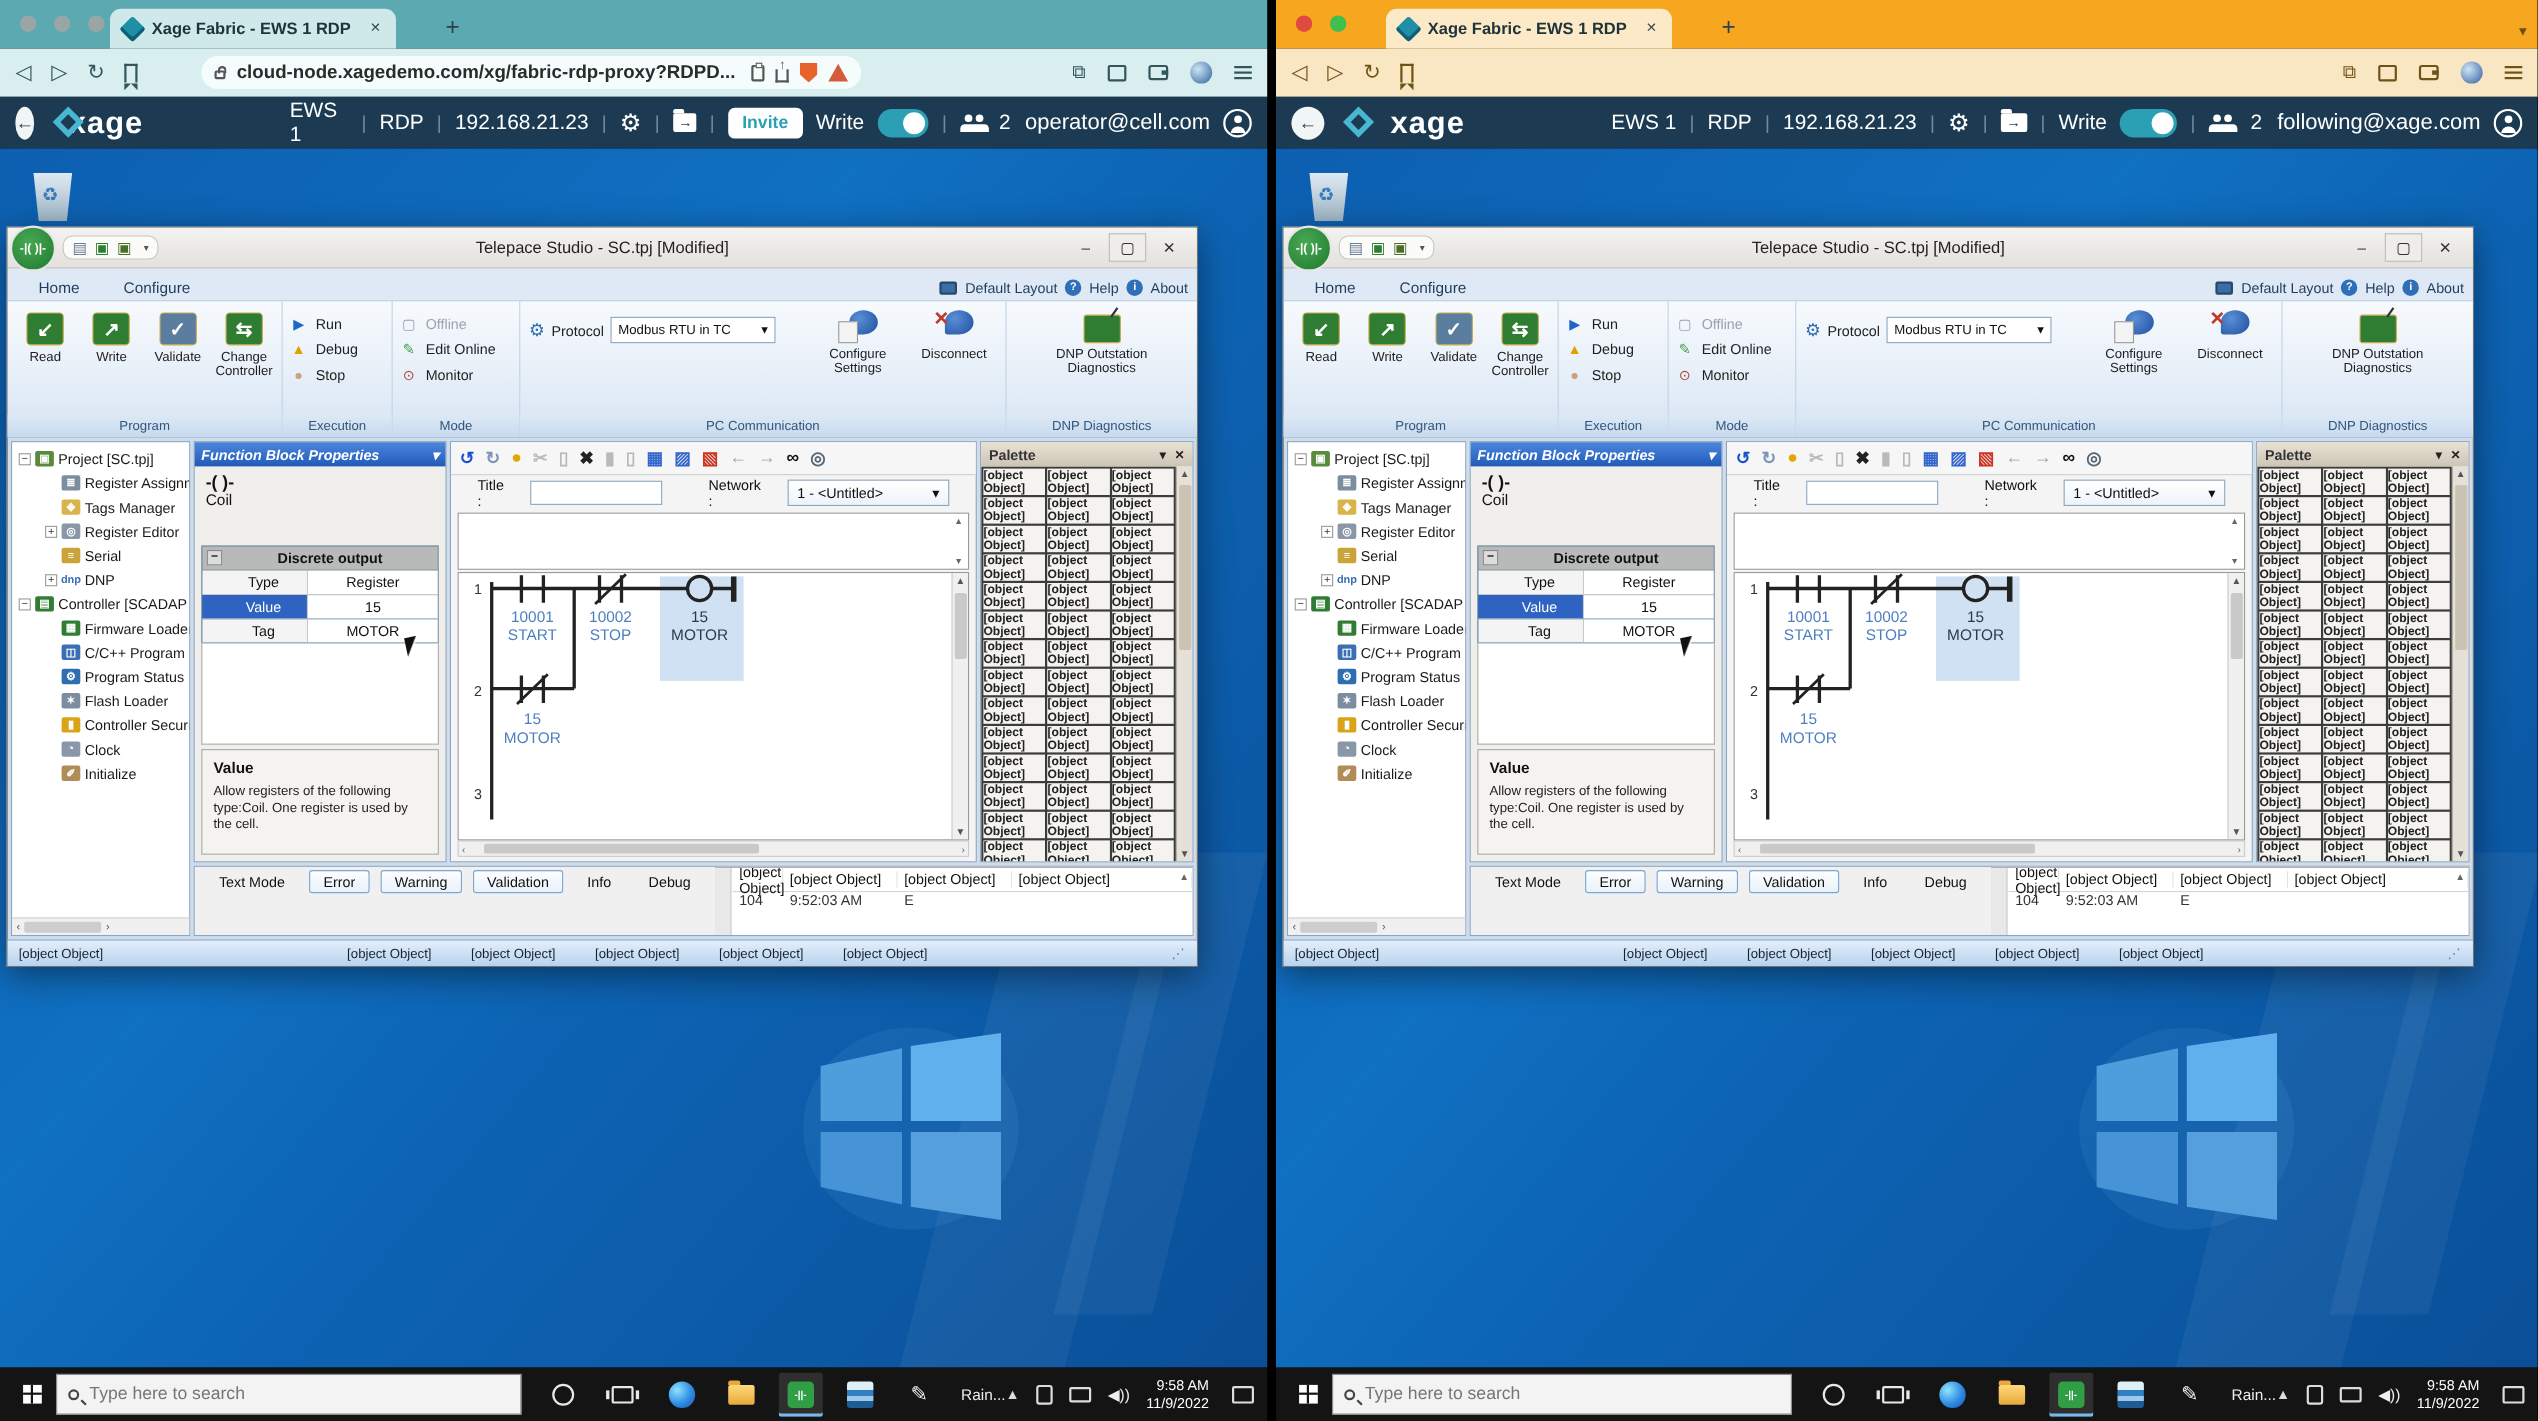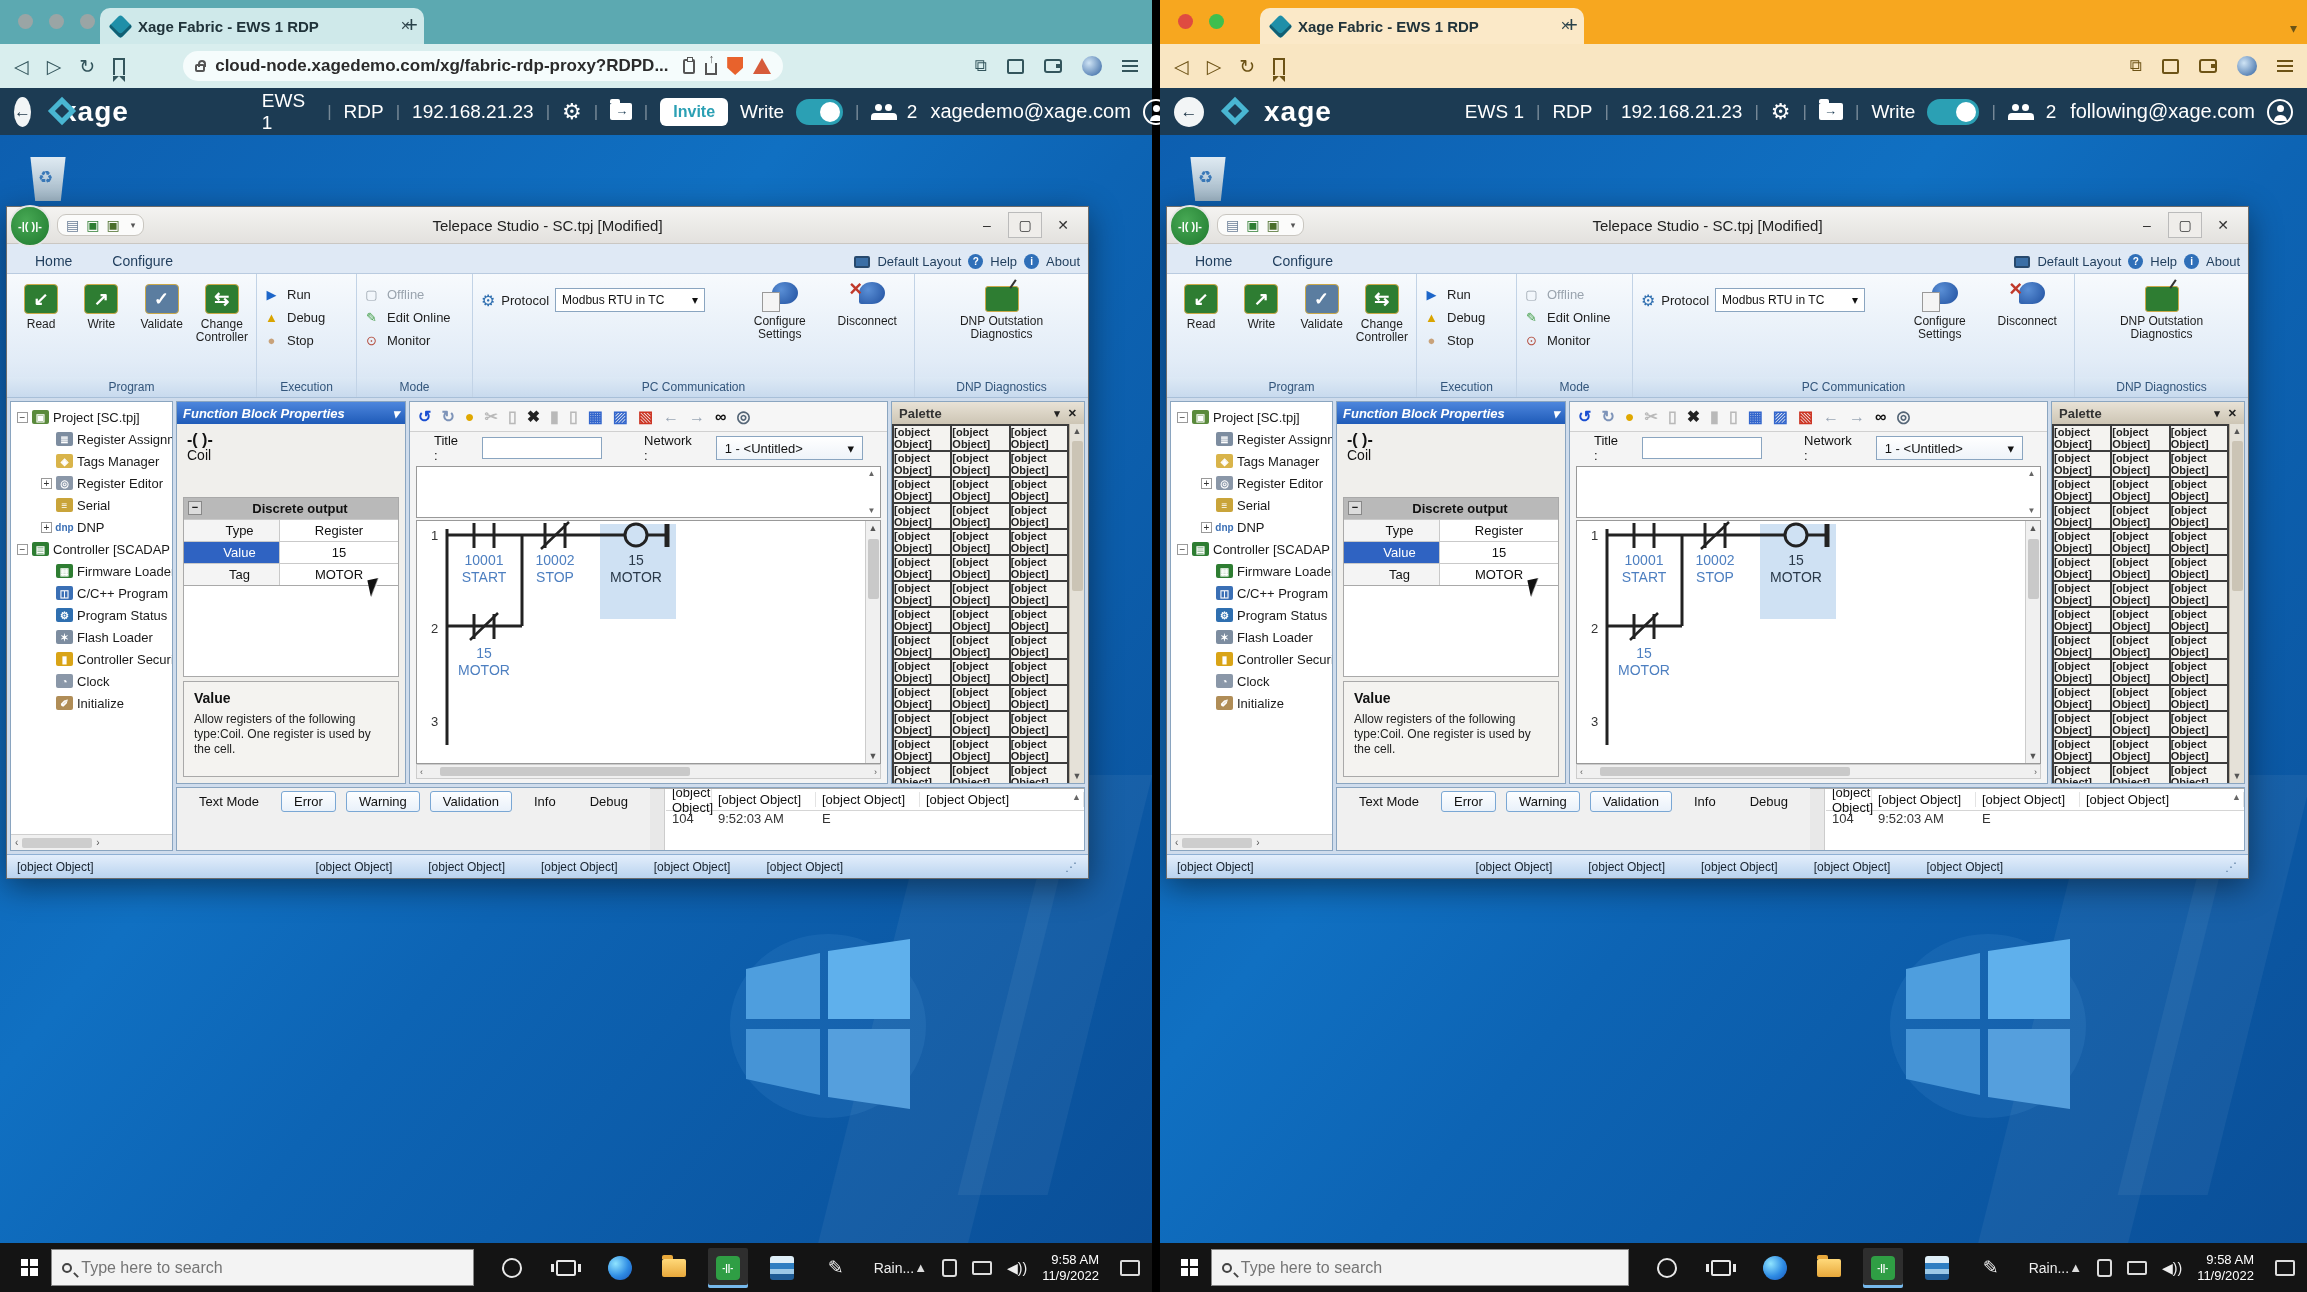--- a/index.html
+++ b/index.html
@@ -8,21 +8,21 @@
 
   
   .half { position:absolute; top:0; width:1152px; height:1292px; }
   .half[data-side="left"]  { left:0; }
   .half[data-side="right"] { left:1160px; width:1147px; }
 
   
   .tabstrip { position:relative; height:44px; background:var(--strip); display:flex; align-items:flex-end; }
   .lights { position:absolute; left:18px; top:14px; display:flex; gap:16px; }
   .light { width:15px; height:15px; border-radius:50%; }
-  .tab { position:absolute; left:100px; bottom:0; width:324px; height:36px; background:var(--tab);
+  .tab { position:absolute; left:100px; bottom:0; width:260px; height:36px; background:var(--tab);
          border-radius:10px 10px 0 0; display:flex; align-items:center; padding:0 12px; gap:9px; }
   .favicon { width:17px; height:17px; background:#1f8fa8; transform:rotate(45deg); border-radius:3px; flex:none;
              box-shadow:inset -3px -3px 0 #125f73; }
   .tab-title { font-size:15px; font-weight:bold; color:#20333a; white-space:nowrap; overflow:hidden; flex:1; }
   .tab-close { font-size:16px; color:#33484e; padding:0 2px; }
   .newtab { position:absolute; left:405px; bottom:6px; font-size:22px; color:#29424a; }
   .strip-chevron { position:absolute; right:10px; bottom:8px; font-size:14px; color:#6b5316; display:none; }
   .strip-chevron[data-show="true"] { display:block; }
 
   
@@ -301,21 +301,21 @@
         <span class="folder-ic"></span>
         <span class="xsep">|</span>
         <span class="invite-btn" data-show="true">Invite</span>
         <span>Write</span>
         <span class="toggle"></span>
         <span class="xsep">|</span>
         <span class="ppl"></span>
         <span>2</span>
       </div>
       <div class="xright">
-        <span>xagedemo@xage.com</span>
+        <span>operator@cell.com</span>
         <span class="person-circ"></span>
       </div>
     </div>
 
     <div class="desktop">
       <div class="beam" style="left:870px; top:690px;"></div>
       <div class="beam" style="left:1010px; top:640px; width:90px;"></div>
       <div class="recycle">
           <div class="rb-body"></div>
         </div>

